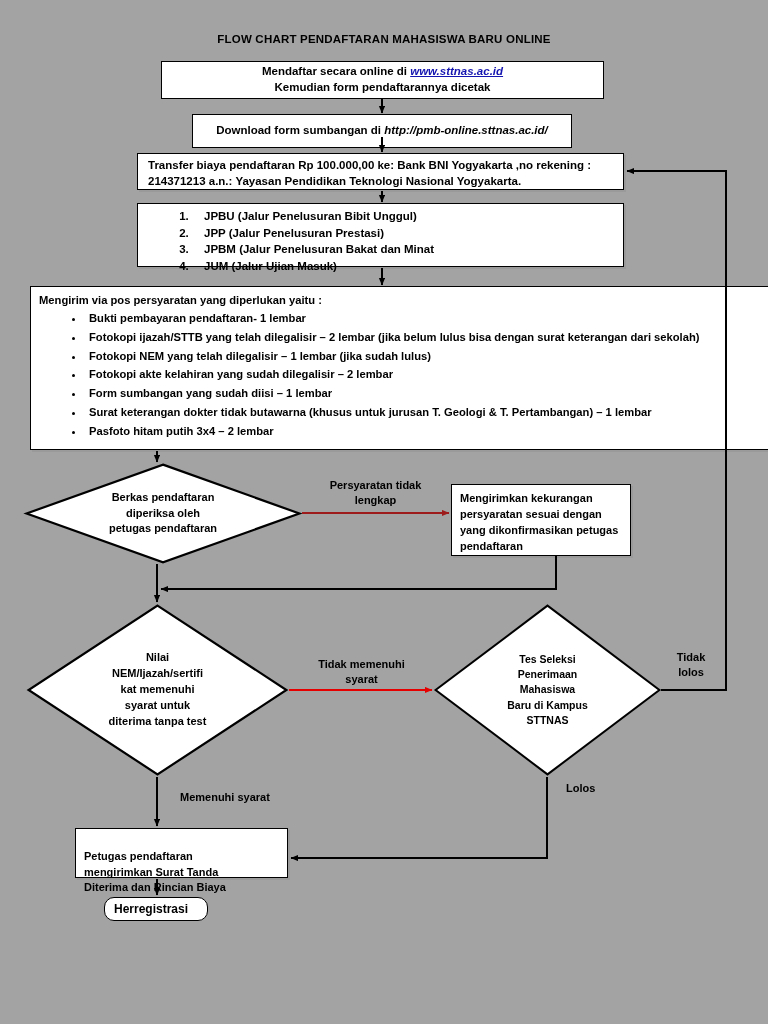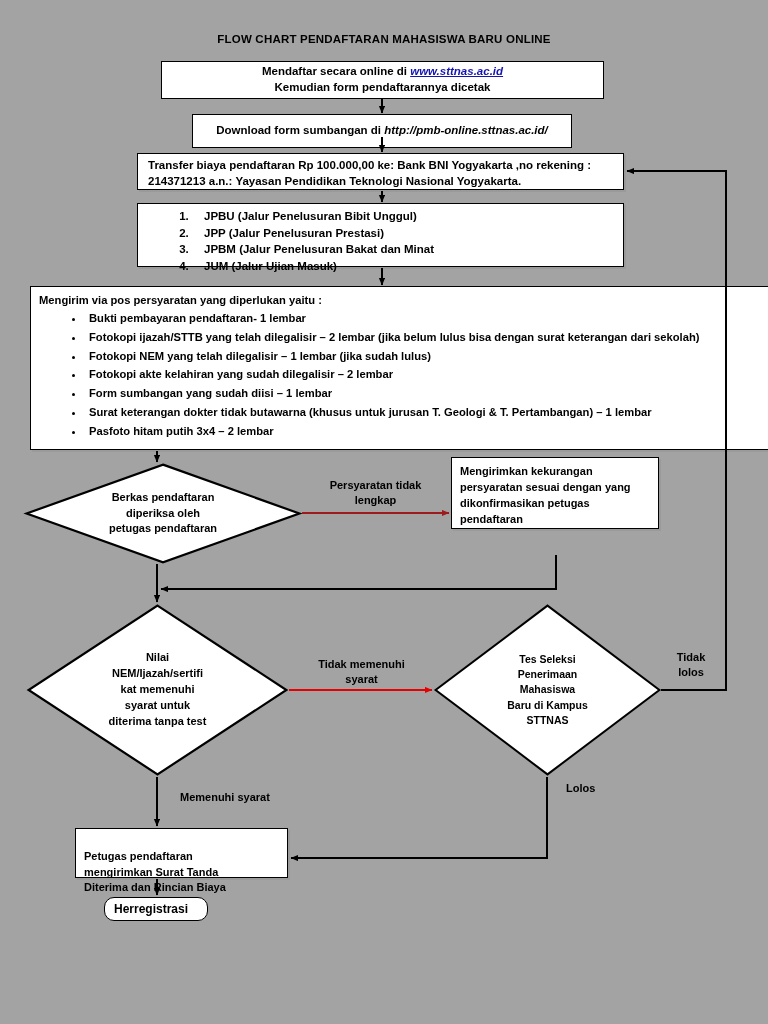--- a/index.html
+++ b/index.html
@@ -169,21 +169,21 @@
 
   <div class="diamond" style="left:25px; top:463px; width:276px; height:101px;">
     <svg width="276" height="101" viewBox="0 0 276 101">
       <polygon points="138,1.6 274.4,50.5 138,99.4 1.6,50.5" fill="#ffffff" stroke="#000000" stroke-width="2.2"></polygon>
     </svg>
     <div class="dtext" style="white-space:pre-line;">Berkas pendaftaran
 diperiksa oleh
 petugas pendaftaran</div>
   </div>
 
-  <div class="box shadow" style="left:451px; top:457px; width:208px; height:72px; padding:6px 8px; font-weight:bold; font-size:11px; line-height:1.45;">
+  <div class="box shadow" style="left:451px; top:484px; width:180px; height:72px; padding:6px 8px; font-weight:bold; font-size:11px; line-height:1.45;">
     <div>Mengirimkan kekurangan persyaratan sesuai dengan yang dikonfirmasikan petugas pendaftaran</div>
   </div>
 
   <div class="diamond" style="left:27px; top:604px; width:261px; height:172px;">
     <svg width="261" height="172" viewBox="0 0 261 172">
       <polygon points="130.5,1.6 259.4,86 130.5,170.4 1.6,86" fill="#ffffff" stroke="#000000" stroke-width="2.2"></polygon>
     </svg>
     <div class="dtext" style="white-space:pre-line;">Nilai
 NEM/Ijazah/sertifi
 kat memenuhi

